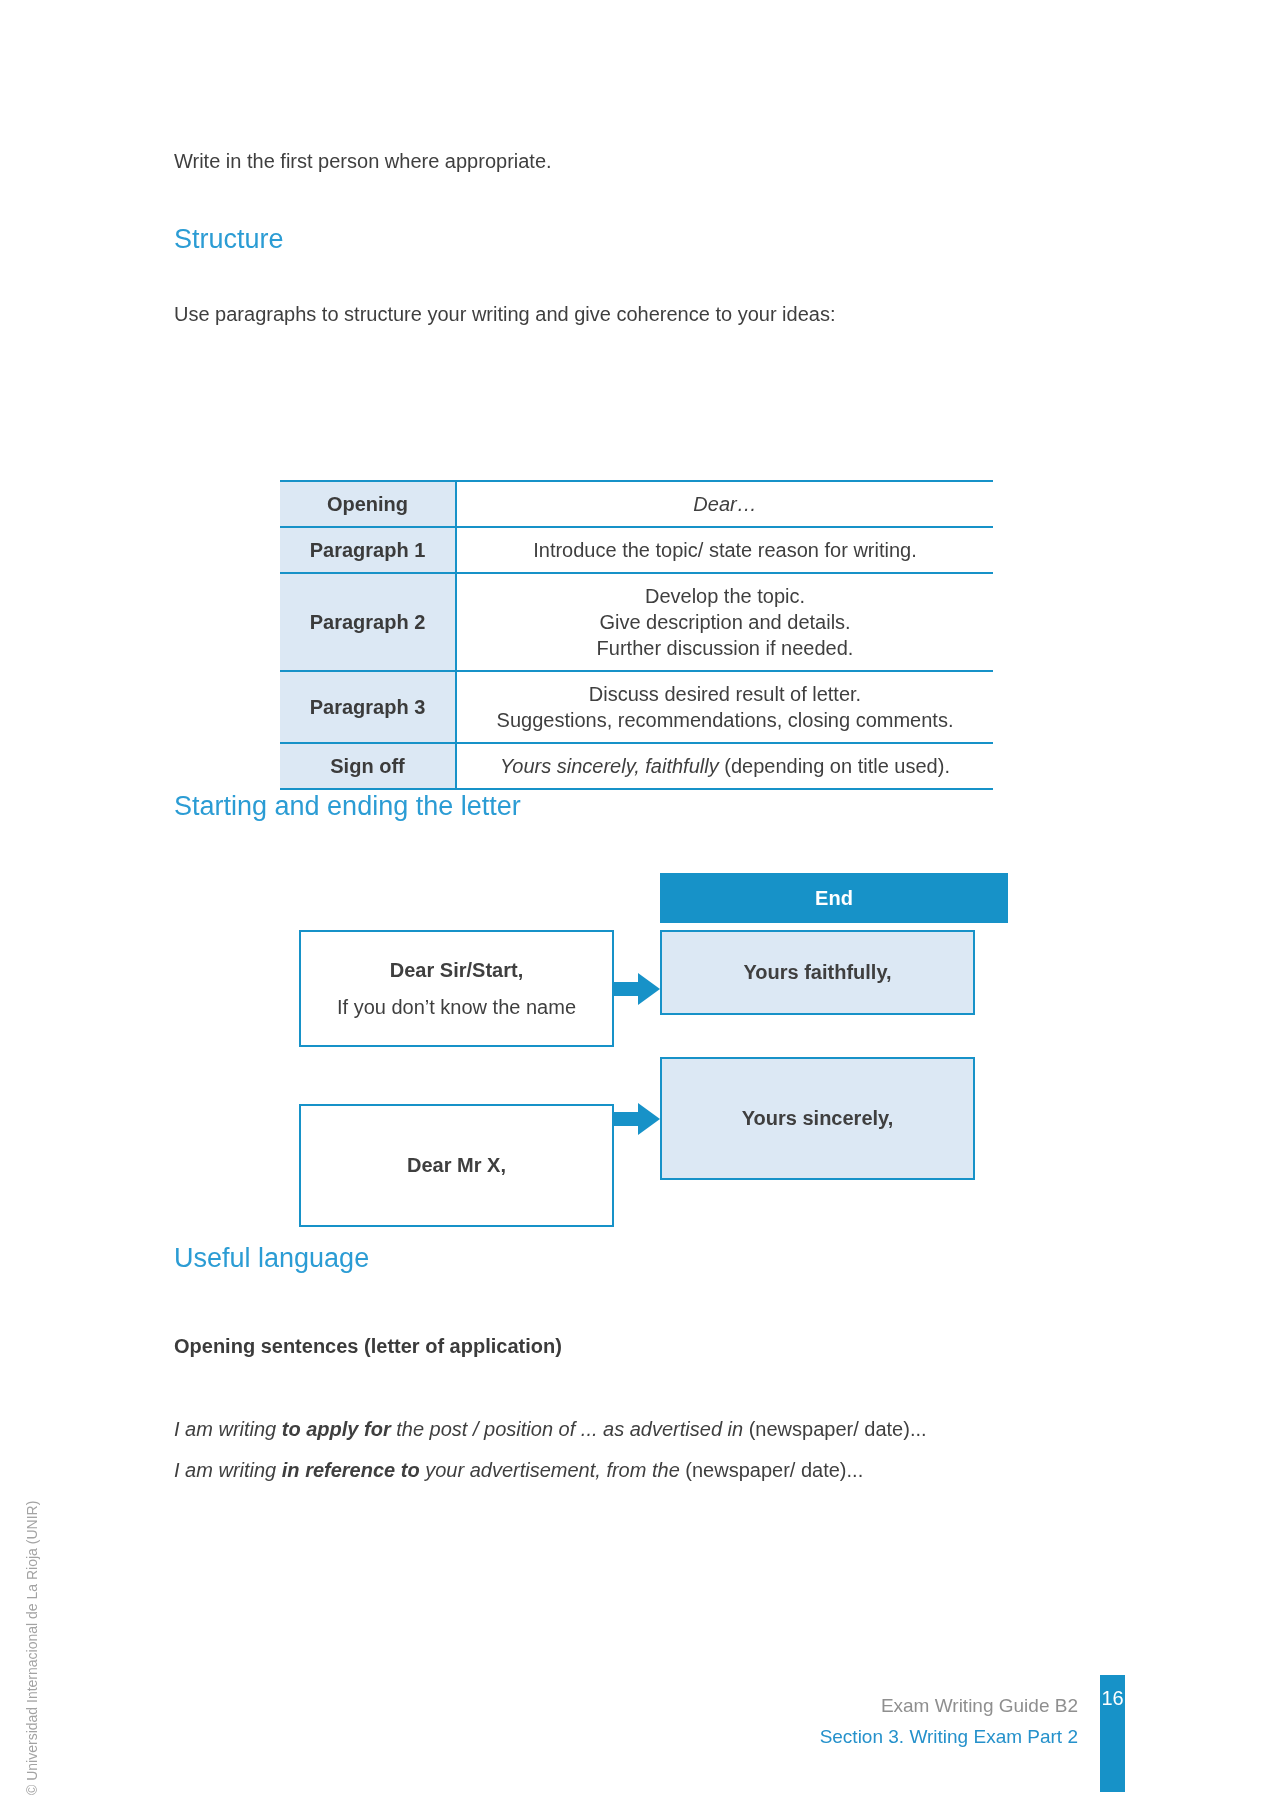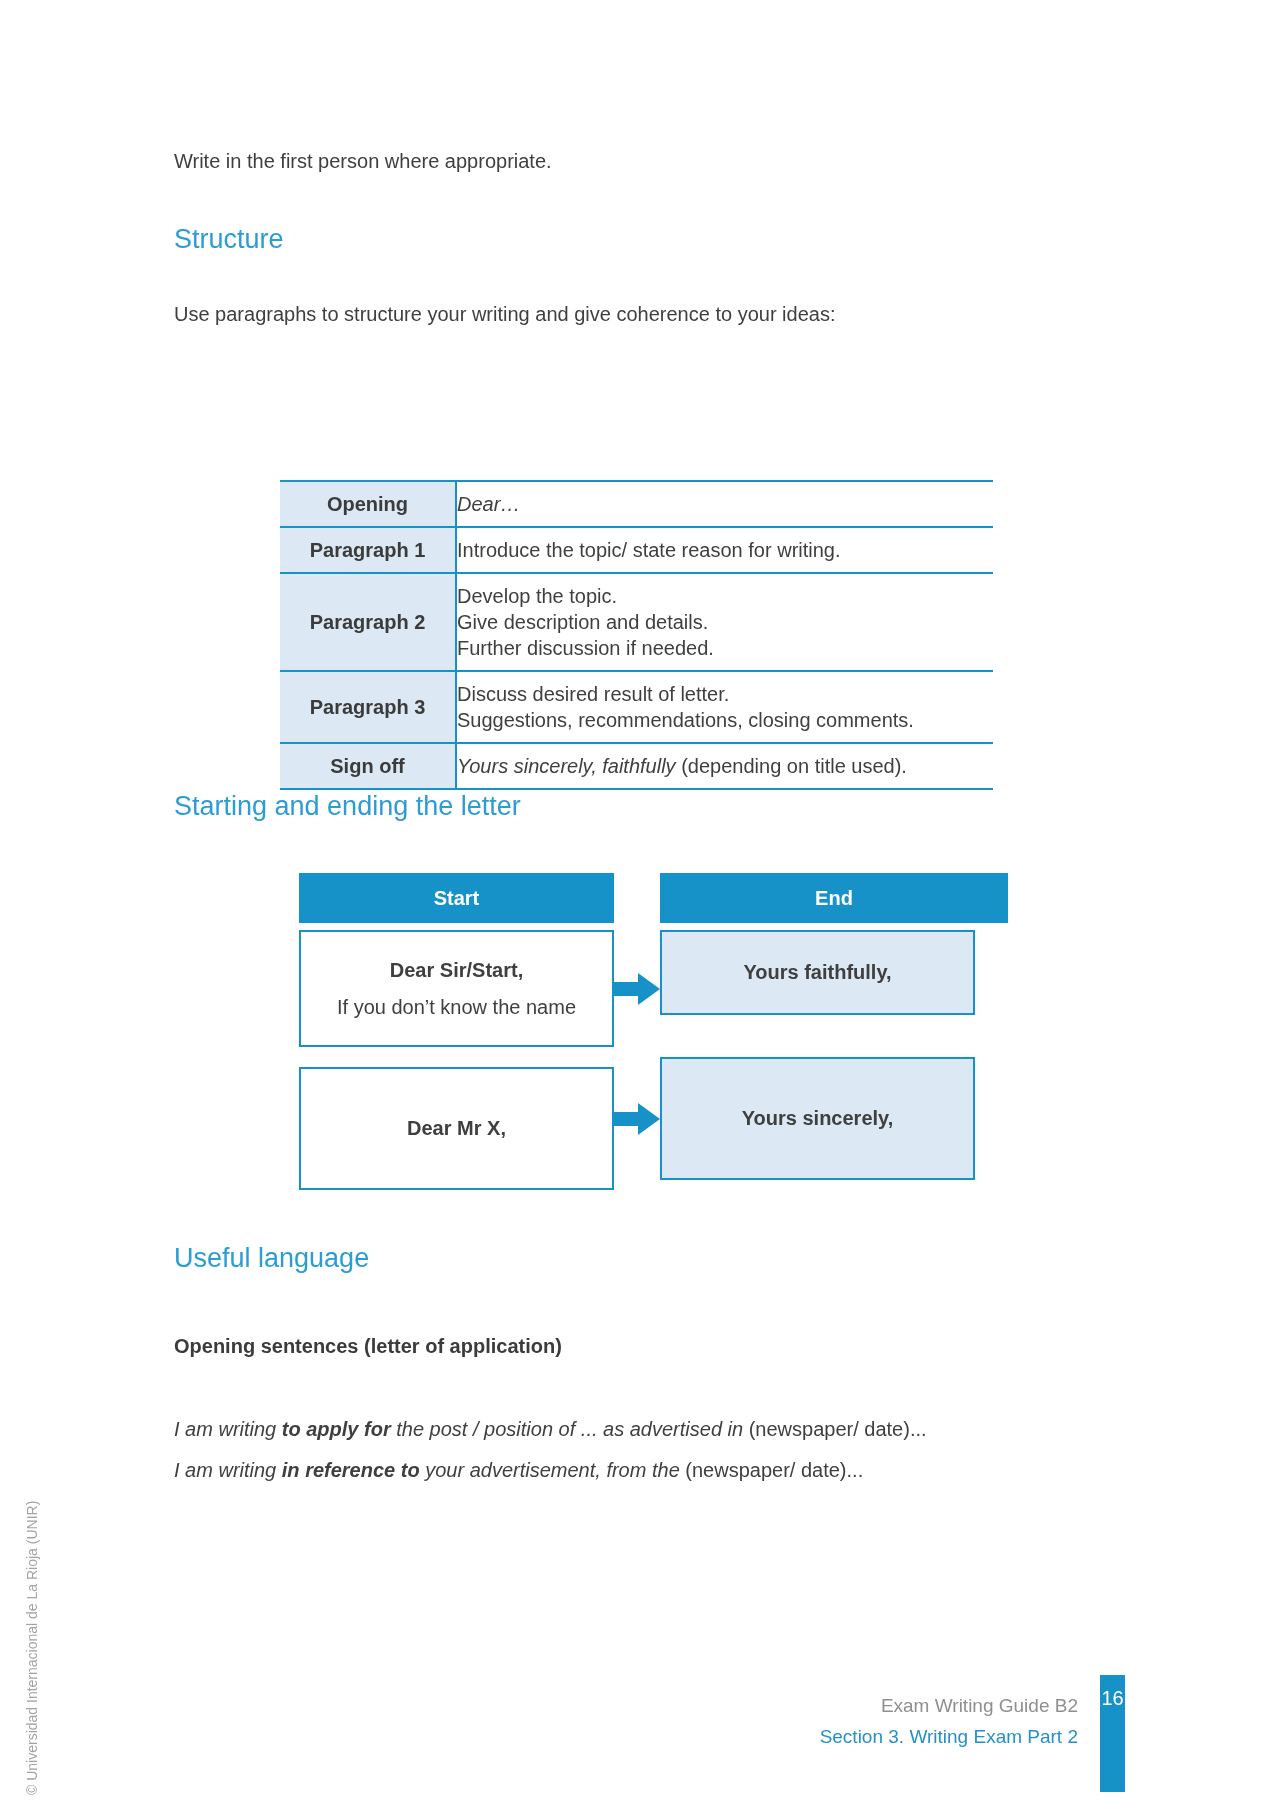--- a/index.html
+++ b/index.html
@@ -24,21 +24,21 @@
   
   .struct-table{
     position:absolute;left:280px;top:451px;width:713px;
     border-collapse:collapse;table-layout:fixed;font-size:20px;margin-top:29px;
   }
   .struct-table td{border-top:2px solid var(--accent-blue);border-bottom:2px solid var(--accent-blue);vertical-align:middle;}
   .struct-table td.lbl{
     width:163px;background:var(--light-fill);font-weight:bold;text-align:center;
     color:#3b3b3b;padding:9px 6px;
   }
-  .struct-table td.cnt{border-left:2px solid var(--accent-blue);padding:9px 0;line-height:26px;}
+  .struct-table td.cnt{border-left:2px solid var(--accent-blue);padding:9px 14px;line-height:26px;text-align:center;}
 
   
   .col-header{
     position:absolute;height:50px;background:var(--accent-blue);color:#ffffff;
     font-weight:bold;font-size:20px;display:flex;align-items:center;justify-content:center;
   }
   .flow-box{
     position:absolute;border:2px solid var(--accent-blue);box-sizing:border-box;
     display:flex;flex-direction:column;align-items:center;justify-content:center;
     gap:14px;font-size:20px;text-align:center;background:#ffffff;
@@ -111,35 +111,34 @@
           <td class="lbl">Sign off</td>
           <td class="cnt">
             <div><span class="i" style="font-style: italic;">Yours sincerely, faithfully</span><span> (depending on title used).</span></div>
           </td>
         </tr>
       </tbody>
   </table>
 
   <h2 class="abs h-blue" style="top:791px">Starting and ending the letter</h2>
 
-  <div class="col-header" style="left:299px;top:873px;width:315px">Start</div>
   <div class="col-header" style="left:660px;top:873px;width:348px">End</div>
 
   <div id="flow-area">
       <div class="flow-box start" style="left: 299px; width: 315px; top: 930px; height: 117px;">
         <div class="b">Dear Sir/Start,</div>
         <div>If you don’t know the name</div>
       </div>
       <div class="flow-arrow" style="left: 614px; top: 968.5px;"><svg width="46" height="40" viewBox="0 0 46 40">
           <path d="M0,13 L24,13 L24,4 L46,20 L24,36 L24,27 L0,27 Z" fill="#1792c8"></path>
         </svg></div>
       <div class="flow-box end" style="left: 660px; width: 315px; top: 930px; height: 85px;">
         <div class="b">Yours faithfully,</div>
       </div>
-      <div class="flow-box start" style="left: 299px; width: 315px; top: 1067px; height: 123px;">
+      <div class="flow-box start" style="left: 299px; width: 315px; top: 1104px; height: 123px;">
         <div class="b">Dear Mr X,</div>
       </div>
       <div class="flow-arrow" style="left: 614px; top: 1098.5px;"><svg width="46" height="40" viewBox="0 0 46 40">
           <path d="M0,13 L24,13 L24,4 L46,20 L24,36 L24,27 L0,27 Z" fill="#1792c8"></path>
         </svg></div>
       <div class="flow-box end" style="left: 660px; width: 315px; top: 1057px; height: 123px;">
         <div class="b">Yours sincerely,</div>
       </div>
     </div>
 

